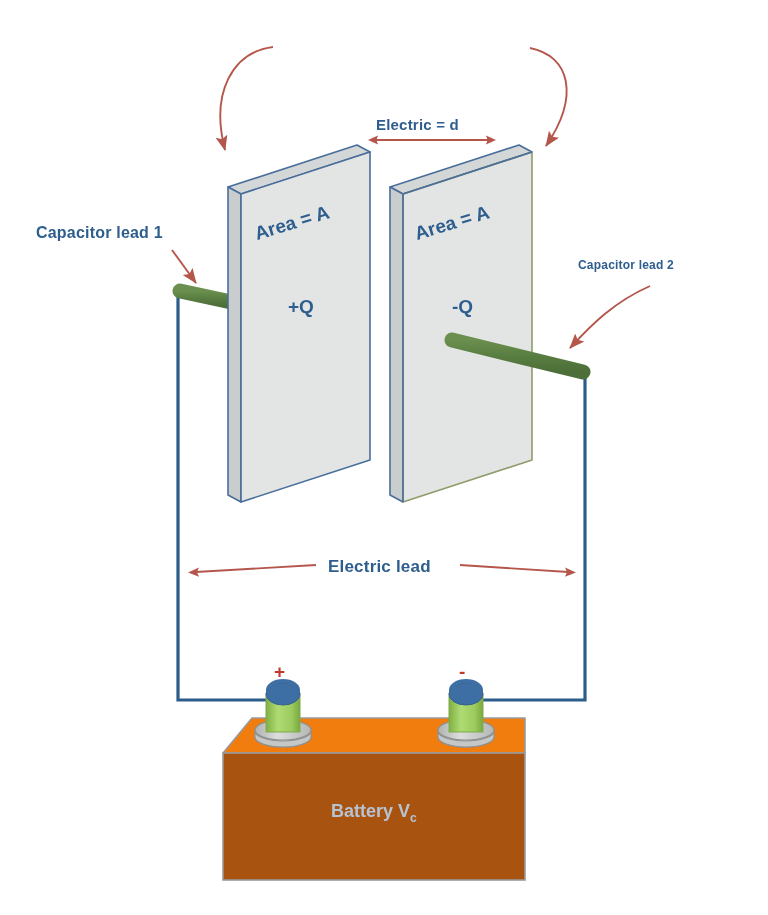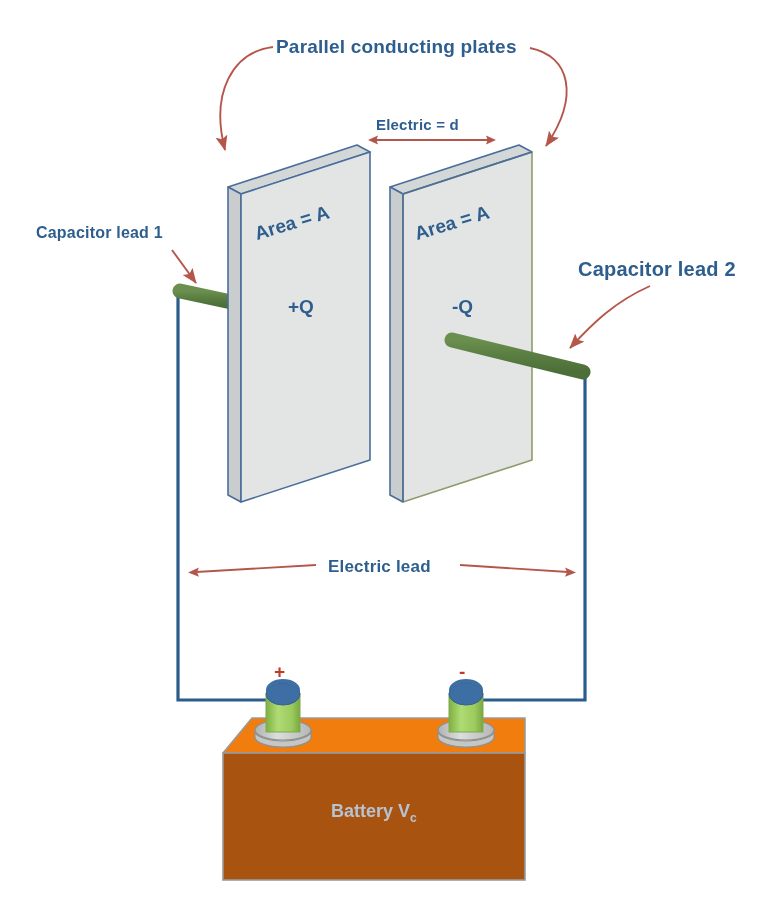--- a/index.html
+++ b/index.html
@@ -49,21 +49,21 @@
     font-size: 15px;
   }
   #label-lead1 {
     left: 36px;
     top: 224px;
     font-size: 16px;
   }
   #label-lead2 {
     left: 578px;
     top: 258px;
-    font-size: 20px;
+    font-size: 12px;
   }
   #label-electric-wires {
     left: 328px;
     top: 557px;
     font-size: 17px;
   }
   .plate-text {
     position: absolute;
     font-family: "Liberation Sans", sans-serif;
     font-weight: bold;
@@ -227,21 +227,20 @@
     <g>
       <ellipse cx="466" cy="737" rx="28" ry="10" fill="url(#gradTermBase)" stroke="#8E9190" stroke-width="1.2"></ellipse>
       <path d="M438,731 A28,10 0 0 0 494,731 L494,737 A28,10 0 0 1 438,737 Z" fill="#C4C7C6" stroke="#8E9190" stroke-width="1.1"></path>
       <ellipse cx="466" cy="730" rx="28" ry="10" fill="url(#gradTermBase)" stroke="#8E9190" stroke-width="1.2"></ellipse>
       <rect x="449" y="694" width="34" height="38" fill="url(#gradTermBody)" stroke="#7FA94C" stroke-width="1"></rect>
       <ellipse cx="466" cy="694" rx="17" ry="11" fill="#3D6FA5" stroke="#36608F" stroke-width="1"></ellipse>
       <path d="M449,694 A17,11 0 0 1 483,694 L483,690 A17,11 0 0 0 449,690 Z" fill="#3D6FA5"></path>
     </g>
   </svg>
 
-  <div class="lbl" id="label-parallel-plates">Parallel conducting plates</div>
 
   <div class="lbl" id="label-distance">Electric = d</div>
 
   <div class="lbl" id="label-lead1">Capacitor lead 1</div>
 
   <div class="lbl" id="label-lead2">Capacitor lead 2</div>
 
   <div class="lbl" id="label-electric-wires">Electric lead</div>
 
   <div class="plate-text" id="label-area-left">Area = A</div>

